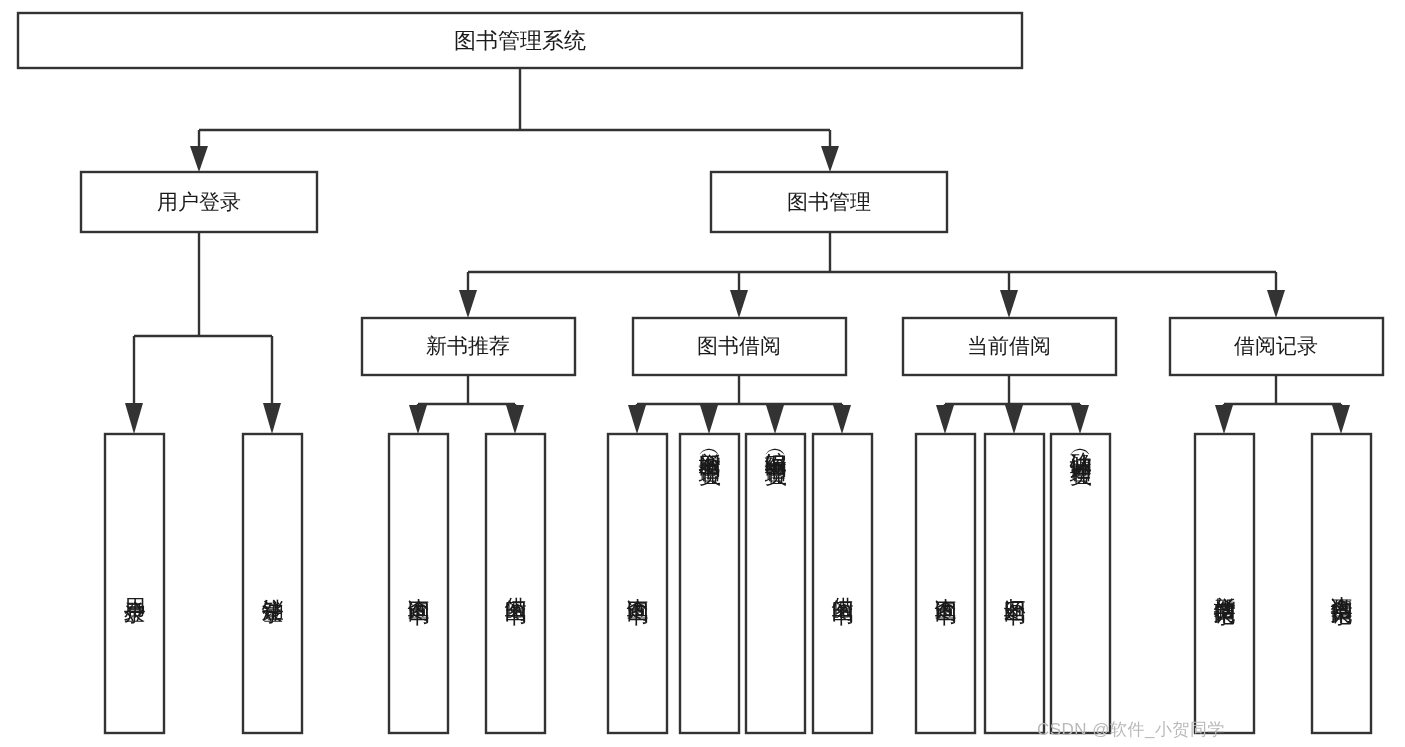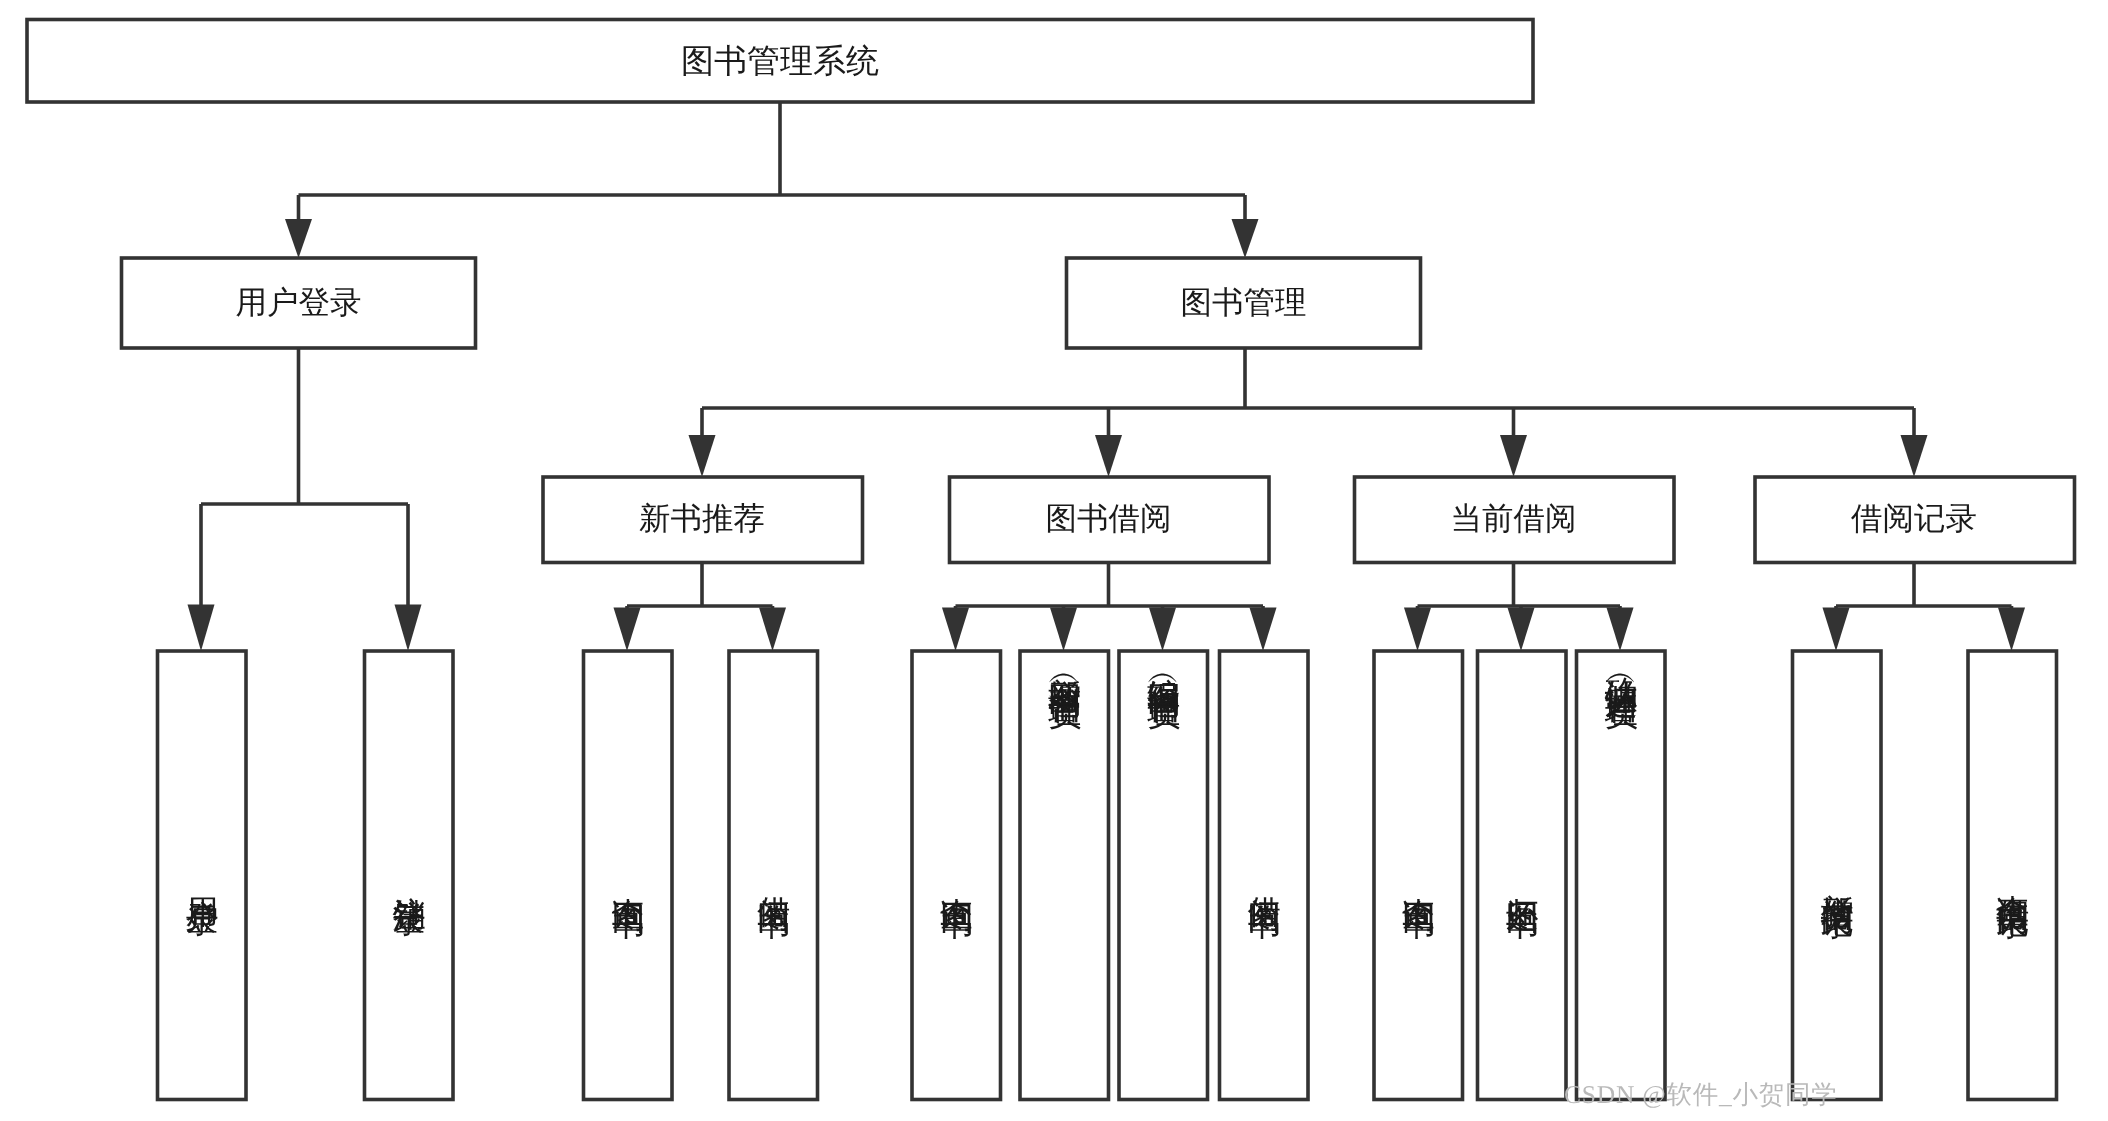--- a/index.html
+++ b/index.html
@@ -68,21 +68,21 @@
     line-height: 1.12;
     color: #1a1a1a;
     letter-spacing: 2px;
     text-align: center;
     white-space: nowrap;
   }
   .watermark {
     position: absolute;
     right: 12px;
     bottom: 6px;
-    font-family: Liberation Serif, serif;
+    font-family: Liberation Sans, sans-serif;
     font-size: 17px;
     color: #b9b9b9;
     letter-spacing: 0.5px;
     white-space: nowrap;
     user-select: none;
   }
 </style>
 </head>
 <body>
 

